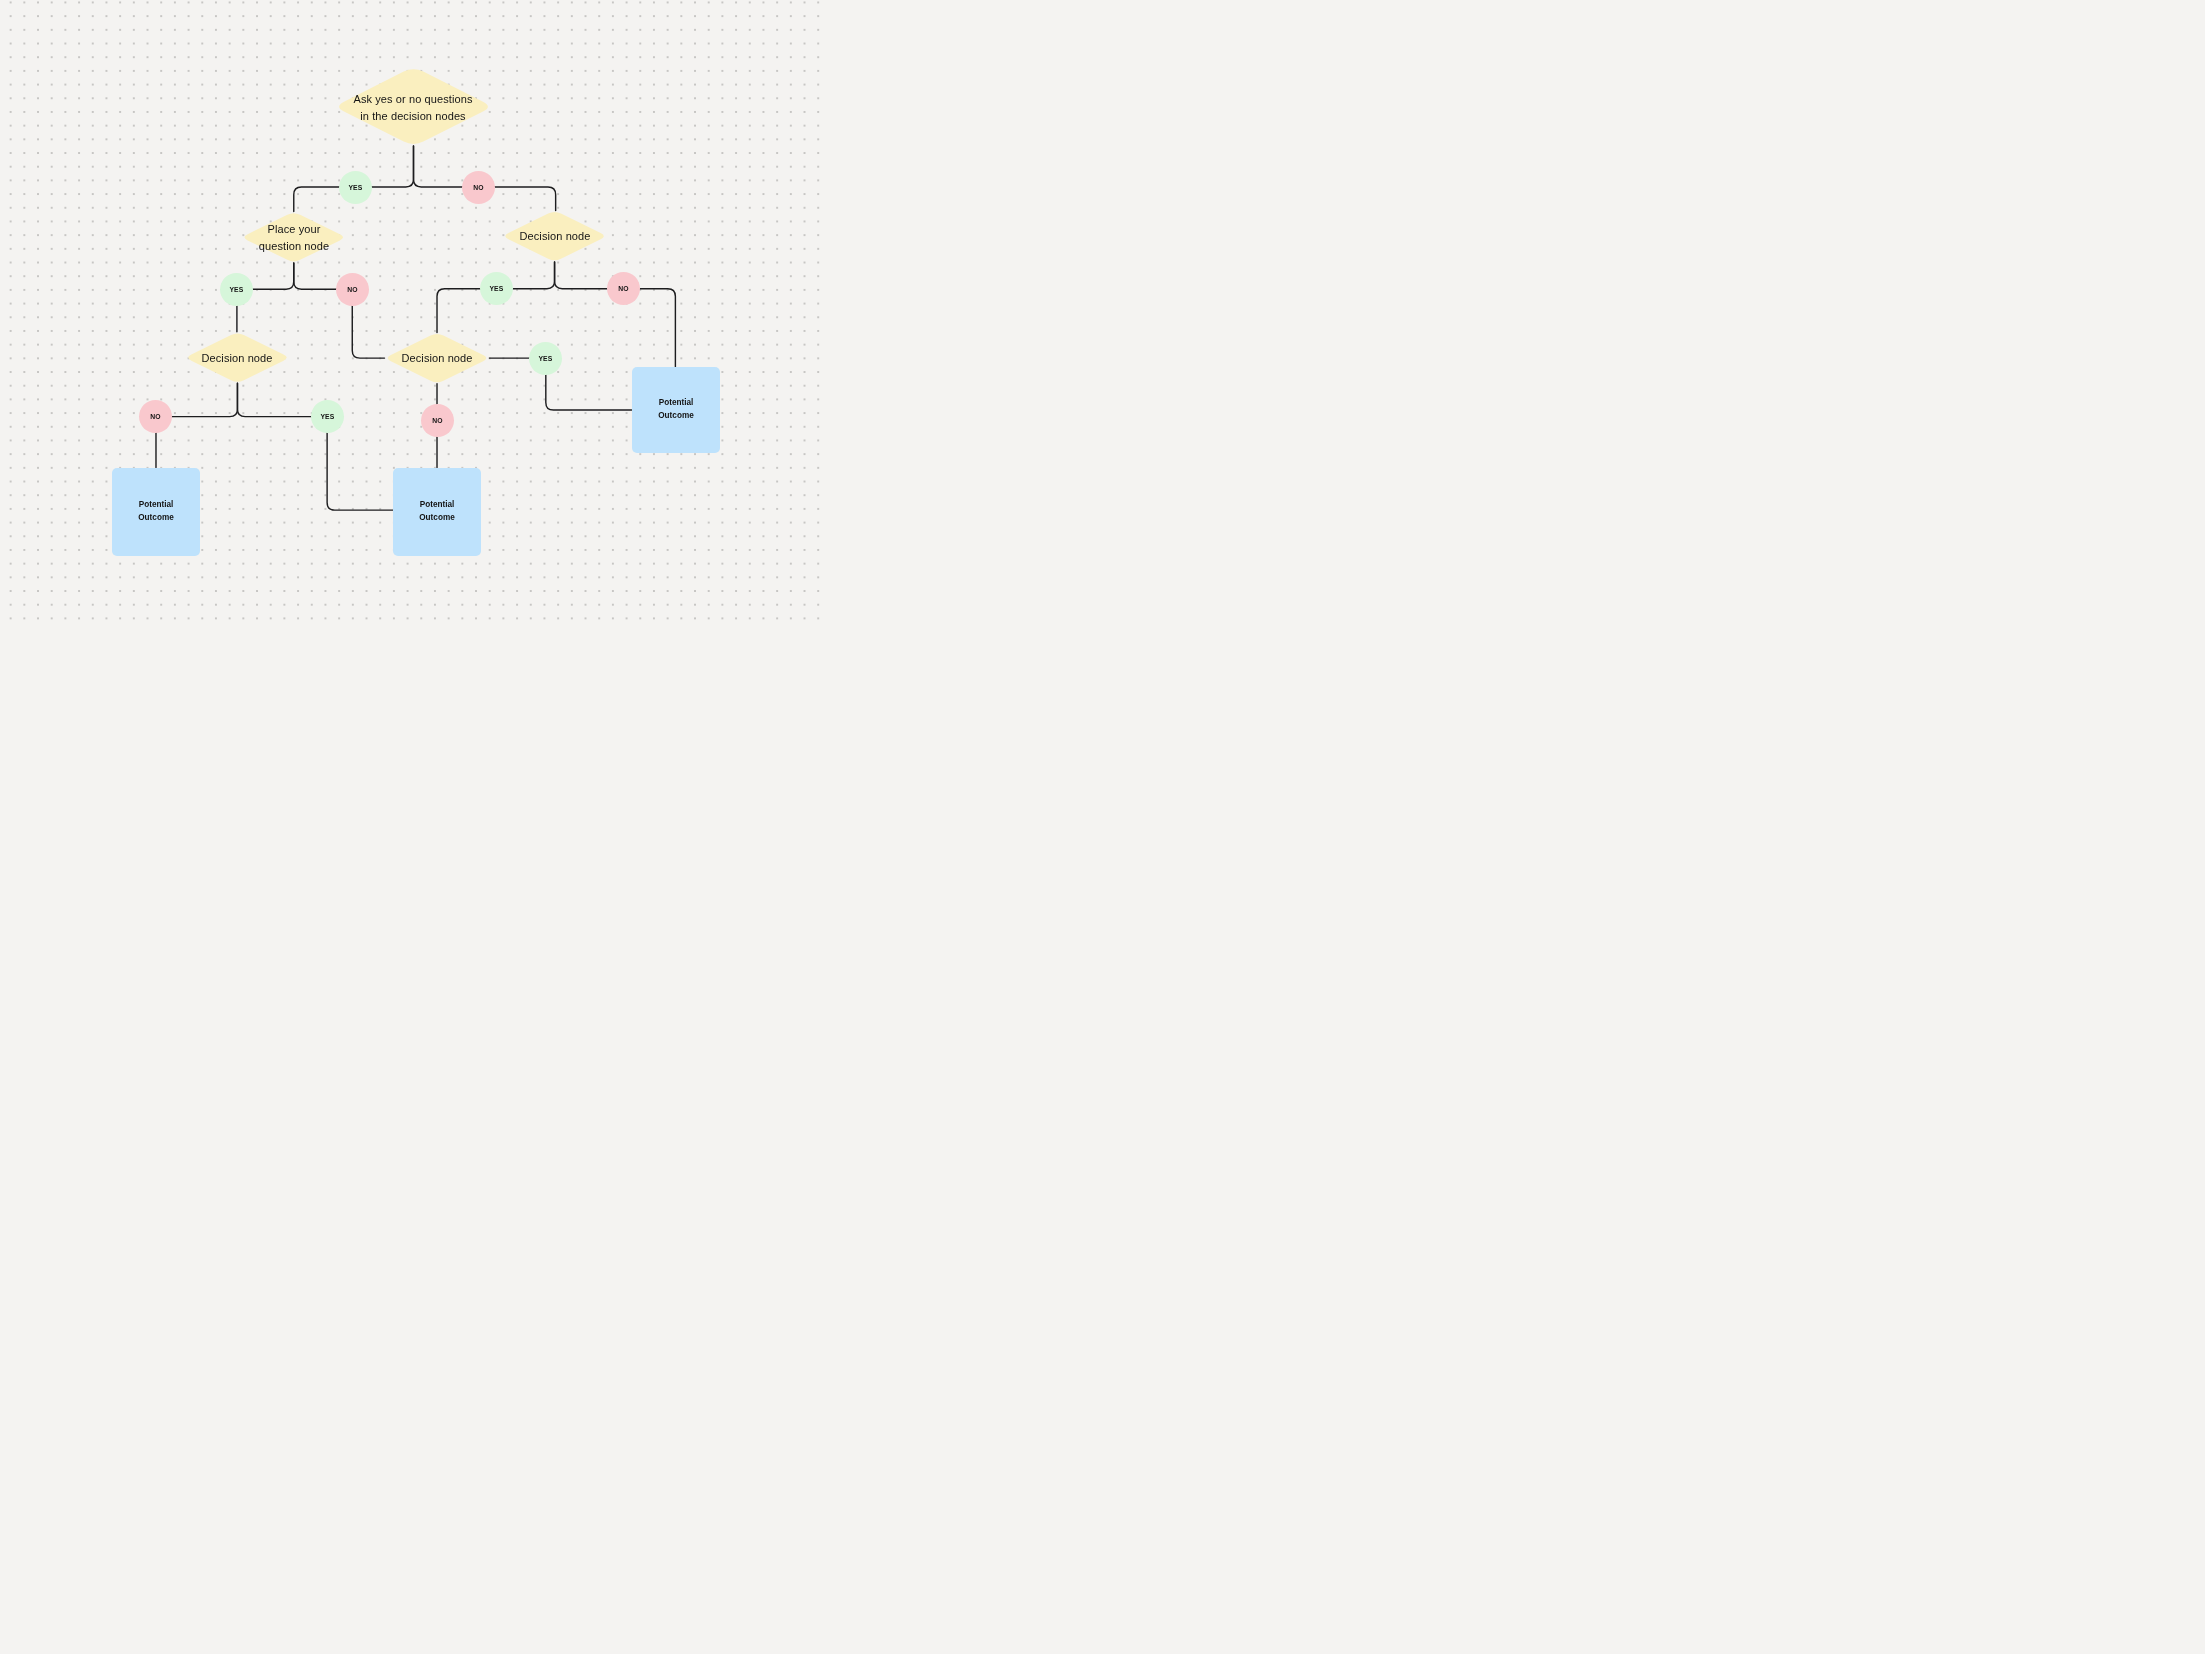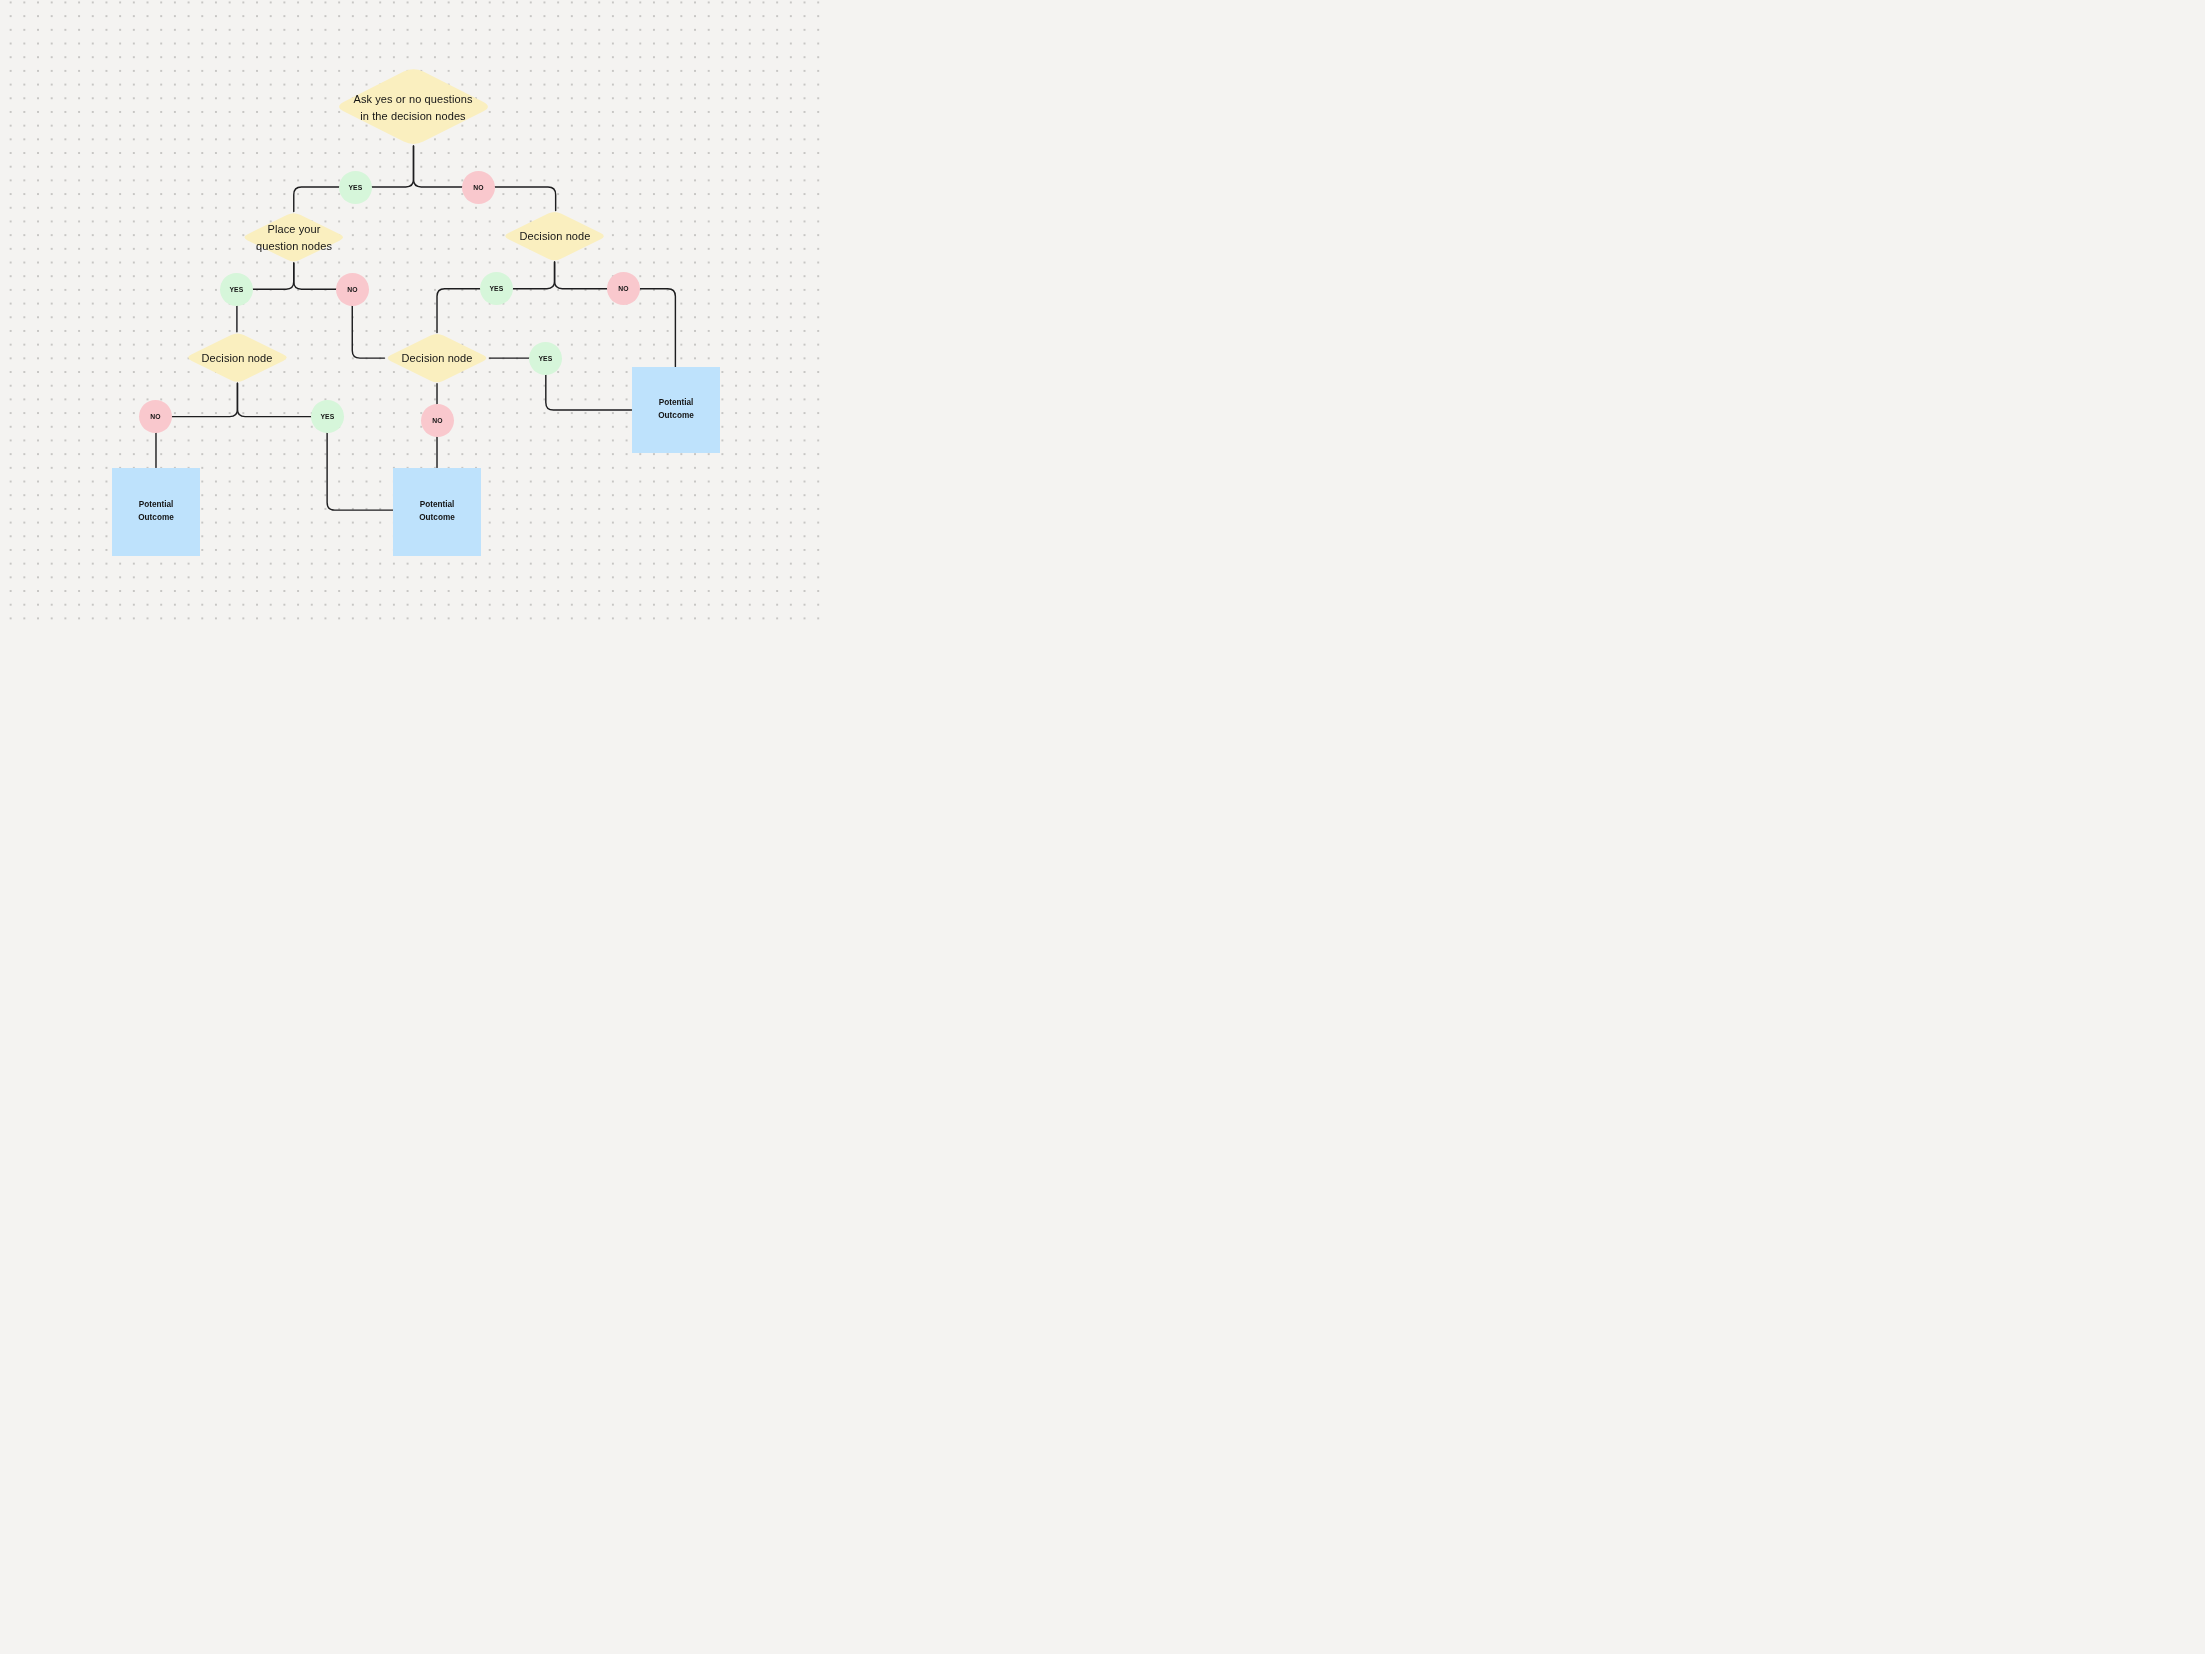--- a/index.html
+++ b/index.html
@@ -21,21 +21,21 @@
     font-size:11px; line-height:1.5; letter-spacing:0.1px;
   }
   .badge{
     position:absolute; z-index:2; border-radius:50%;
     display:flex; align-items:center; justify-content:center;
     font-weight:700; font-size:6.8px; letter-spacing:0.2px; color:var(--text);
   }
   .badge.yes{background:var(--yes);}
   .badge.no{background:var(--no);}
   .outcome{
-    position:absolute; z-index:2; background:var(--outcome); border-radius:0;
+    position:absolute; z-index:2; background:var(--outcome); border-radius:5px;
     display:flex; align-items:center; justify-content:center;
     font-weight:700; font-size:8.2px; line-height:1.55; text-align:center;
     white-space:pre-line; color:var(--text);
   }
 </style>
 </head>
 <body>
 
 <div id="stage" style="width: 827px; height: 620px;">
   <svg id="edge-layer" viewBox="0 0 1512 1134" width="827" height="620">
@@ -56,21 +56,21 @@
       <path d="M 799 702 V 855" fill="none" stroke="#1d1d1f" stroke-width="2.6" stroke-linecap="round"></path>
       <path d="M 738.1 131.0 Q 756 122 773.9 131.0 L 883.1 186.0 Q 901 195 883.1 204.0 L 773.9 259.0 Q 756 268 738.1 259.0 L 628.9 204.0 Q 611 195 628.9 186.0 Z" fill="#faefbf"></path>
       <path d="M 525.3 392.7 Q 537 387 548.7 392.7 L 621.3 428.3 Q 633 434 621.3 439.7 L 548.7 475.3 Q 537 481 525.3 475.3 L 452.7 439.7 Q 441 434 452.7 428.3 Z" fill="#faefbf"></path>
       <path d="M 1002.3 390.7 Q 1014 385 1025.7 390.7 L 1098.3 426.3 Q 1110 432 1098.3 437.7 L 1025.7 473.3 Q 1014 479 1002.3 473.3 L 929.7 437.7 Q 918 432 929.7 426.3 Z" fill="#faefbf"></path>
       <path d="M 422.3 612.7 Q 434 607 445.7 612.7 L 518.3 648.3 Q 530 654 518.3 659.7 L 445.7 695.3 Q 434 701 422.3 695.3 L 349.7 659.7 Q 338 654 349.7 648.3 Z" fill="#faefbf"></path>
       <path d="M 787.3 613.7 Q 799 608 810.7 613.7 L 883.3 649.3 Q 895 655 883.3 660.7 L 810.7 696.3 Q 799 702 787.3 696.3 L 714.7 660.7 Q 703 655 714.7 649.3 Z" fill="#faefbf"></path>
     </svg>
 <div class="node-label" style="left: 413px; top: 107px; width: 151px;">Ask yes or no questions
 in the decision nodes</div>
     <div class="node-label" style="left: 294px; top: 237px; width: 100px;">Place your
-question nodes</div>
+question node</div>
     <div class="node-label" style="left: 555px; top: 236px; width: 100px;">Decision node</div>
     <div class="node-label" style="left: 237px; top: 358px; width: 100px;">Decision node</div>
     <div class="node-label" style="left: 437px; top: 358px; width: 100px;">Decision node</div>
     <div class="badge yes" style="left: 339px; top: 171px; height: 33px; width: 33px;">YES</div>
     <div class="badge no" style="left: 462px; top: 171px; height: 33px; width: 33px;">NO</div>
     <div class="badge yes" style="left: 220px; top: 273px; height: 33px; width: 33px;">YES</div>
     <div class="badge no" style="left: 336px; top: 273px; height: 33px; width: 33px;">NO</div>
     <div class="badge yes" style="left: 480px; top: 272px; height: 33px; width: 33px;">YES</div>
     <div class="badge no" style="left: 607px; top: 272px; height: 33px; width: 33px;">NO</div>
     <div class="badge no" style="left: 139px; top: 400px; height: 33px; width: 33px;">NO</div>

